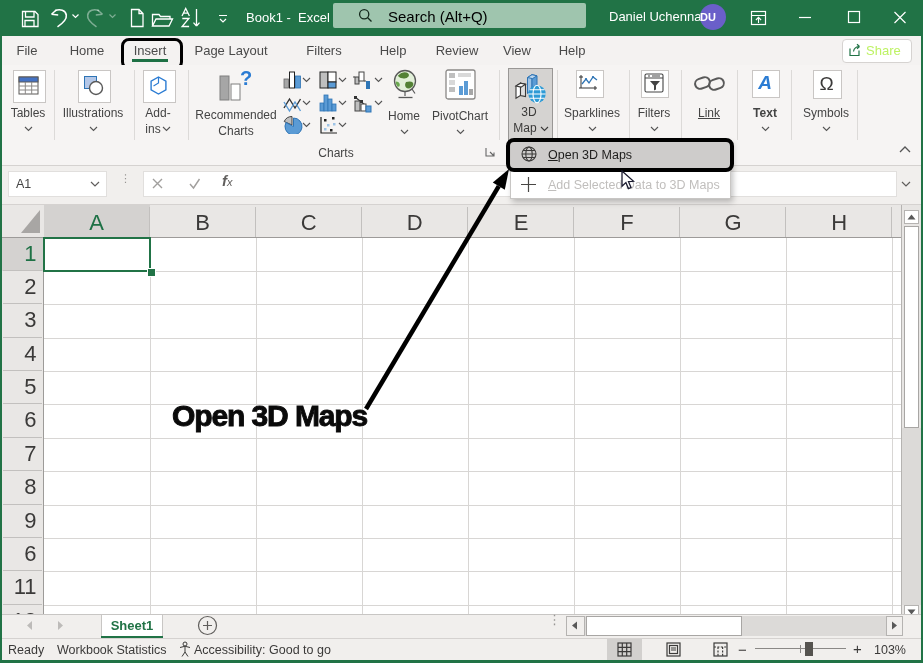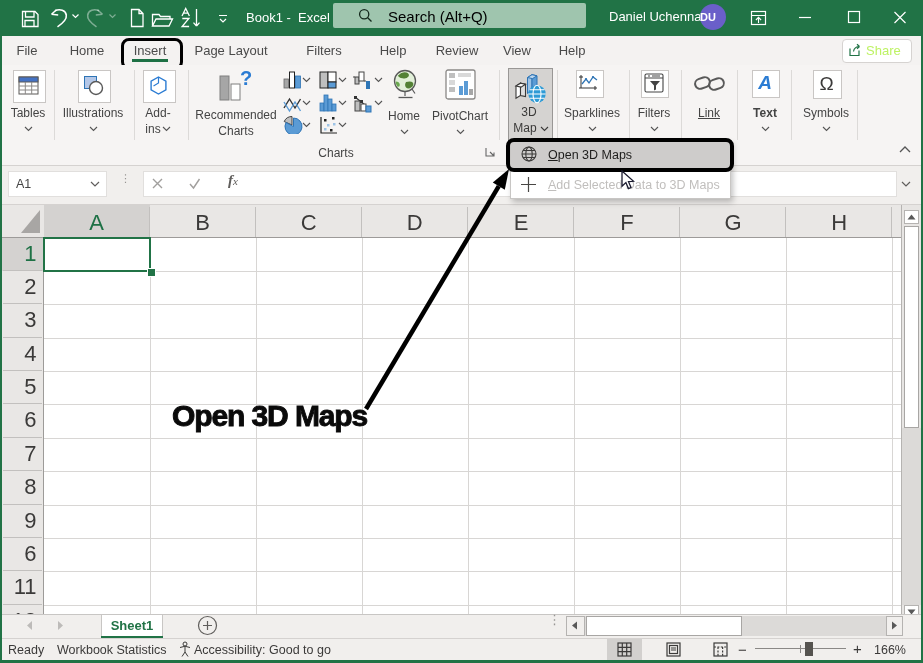--- a/index.html
+++ b/index.html
@@ -290,21 +290,21 @@
 <div class="ab" style="left:16px;top:177px;font-size:12.5px;color:#444;">A1</div>
 <svg class="ab" style="left:90px;top:181px" width="10" height="6" viewBox="0 0 10 6">
       <path d="M1 1 L5 5 L9 1" fill="none" stroke="#605e5c" stroke-width="1.2"></path>
     </svg>
 <div class="ab" style="left:120px;top:176px;color:#979593;font-size:11px;letter-spacing:0;line-height:5px;">⋮</div>
 <div class="ab" style="left:143px;top:171px;width:754px;height:26px;background:#fff;border:1px solid #e1dfdd;box-sizing:border-box;"></div>
 <svg class="ab" style="left:150px;top:177px" width="100" height="14" viewBox="0 0 100 14" fill="none" stroke="#a19f9d" stroke-width="1.4">
 <path d="M3 2 l9 9 m0-9 l-9 9"></path>
 <path d="M40 7 l3.5 4 6-9"></path>
 </svg>
-<div class="ab" style="left:228px;top:172px;font-size:15px;font-style:italic;color:#605e5c;font-family:Liberation Serif, serif;"><b>f</b><span style="font-size:11px;">x</span></div>
+<div class="ab" style="left:222px;top:172px;font-size:15px;font-style:italic;color:#605e5c;font-family:Liberation Sans, sans-serif;"><b>f</b><span style="font-size:11px;">x</span></div>
 <svg class="ab" style="left:901px;top:181px" width="10" height="6" viewBox="0 0 10 6">
       <path d="M1 1 L5 5 L9 1" fill="none" stroke="#605e5c" stroke-width="1.2"></path>
     </svg>
 <div class="ab" style="left:2px;top:205px;width:899px;height:409px;background:#fff;"></div>
 <div class="ab" style="left:2px;top:205px;width:899px;height:32.5px;background:#e9e7e5;border-bottom:1px solid #9d9b99;box-sizing:border-box;"></div>
 <div class="ab" style="left:2px;top:237.5px;width:41.5px;height:376.5px;background:#e9e7e5;border-right:1px solid #9d9b99;box-sizing:border-box;"></div>
 <div class="ab" style="left:21px;top:210px;width:0;height:0;border-left:19px solid transparent;border-bottom:23px solid #a8a6a4;"></div>
 <div class="ab" style="left:43.5px;top:205px;width:106.1px;height:31.5px;background:#d4d2d0;"></div>
 <div class="ab" style="left:2px;top:237.5px;width:40.5px;height:33.38px;background:#d4d2d0;"></div>
 <div class="ab" style="left:56.5px;top:210px;width:80px;text-align:center;font-size:22px;color:#1e7145;">A</div>
@@ -423,21 +423,21 @@
     </svg>
 <svg class="ab" style="left:713px;top:642px" width="15" height="15" viewBox="0 0 15 15" fill="none" stroke="#3b3a39" stroke-width="1.2">
 <rect x="1" y="1" width="13" height="13"></rect>
       <path d="M1 5 h13 M5 5 v9 M9.6 5 v9" stroke-dasharray="2 1.4"></path>
     </svg>
 <div class="ab" style="left:738px;top:641px;font-size:15px;color:#3b3a39;">−</div>
 <div class="ab" style="left:755px;top:648px;width:91px;height:1px;background:#8a8886;"></div>
 <div class="ab" style="left:800px;top:645px;width:1px;height:8px;background:#8a8886;"></div>
 <div class="ab" style="left:805px;top:642px;width:8px;height:14px;background:#55534f;"></div>
 <div class="ab" style="left:853px;top:640px;font-size:15px;color:#3b3a39;">+</div>
-<div class="ab" style="left:874px;top:643px;font-size:12.5px;color:#3b3a39;">166%</div>
+<div class="ab" style="left:874px;top:643px;font-size:12.5px;color:#3b3a39;">103%</div>
 <div class="ab" style="left:0;top:660px;width:923px;height:3px;background:#217346;"></div>
 <div class="ab" style="left:510px;top:141px;width:221px;height:58px;background:#fff;border:1px solid #c8c6c4;box-shadow:2px 3px 6px rgba(0,0,0,0.25);box-sizing:border-box;"></div>
 <div class="ab" style="left:511px;top:142px;width:219px;height:26px;background:#cecccb;"></div>
 <svg class="ab" style="left:521px;top:146px" width="16" height="16" viewBox="0 0 16 16" fill="none" stroke="#3b3a39" stroke-width="1.1">
 <circle cx="8" cy="8" r="7"></circle>
       <ellipse cx="8" cy="8" rx="3.2" ry="7"></ellipse>
       <path d="M1 8 h14 M2 4.5 h12 M2 11.5 h12"></path>
 </svg>
 <div class="ab" style="left:548px;top:148px;font-size:12.5px;color:#1f1e1d;"><span style="text-decoration:underline;">O</span>pen 3D Maps</div>
 <svg class="ab" style="left:520px;top:176px" width="17" height="17" viewBox="0 0 17 17" fill="none" stroke="#484644" stroke-width="1.2">

